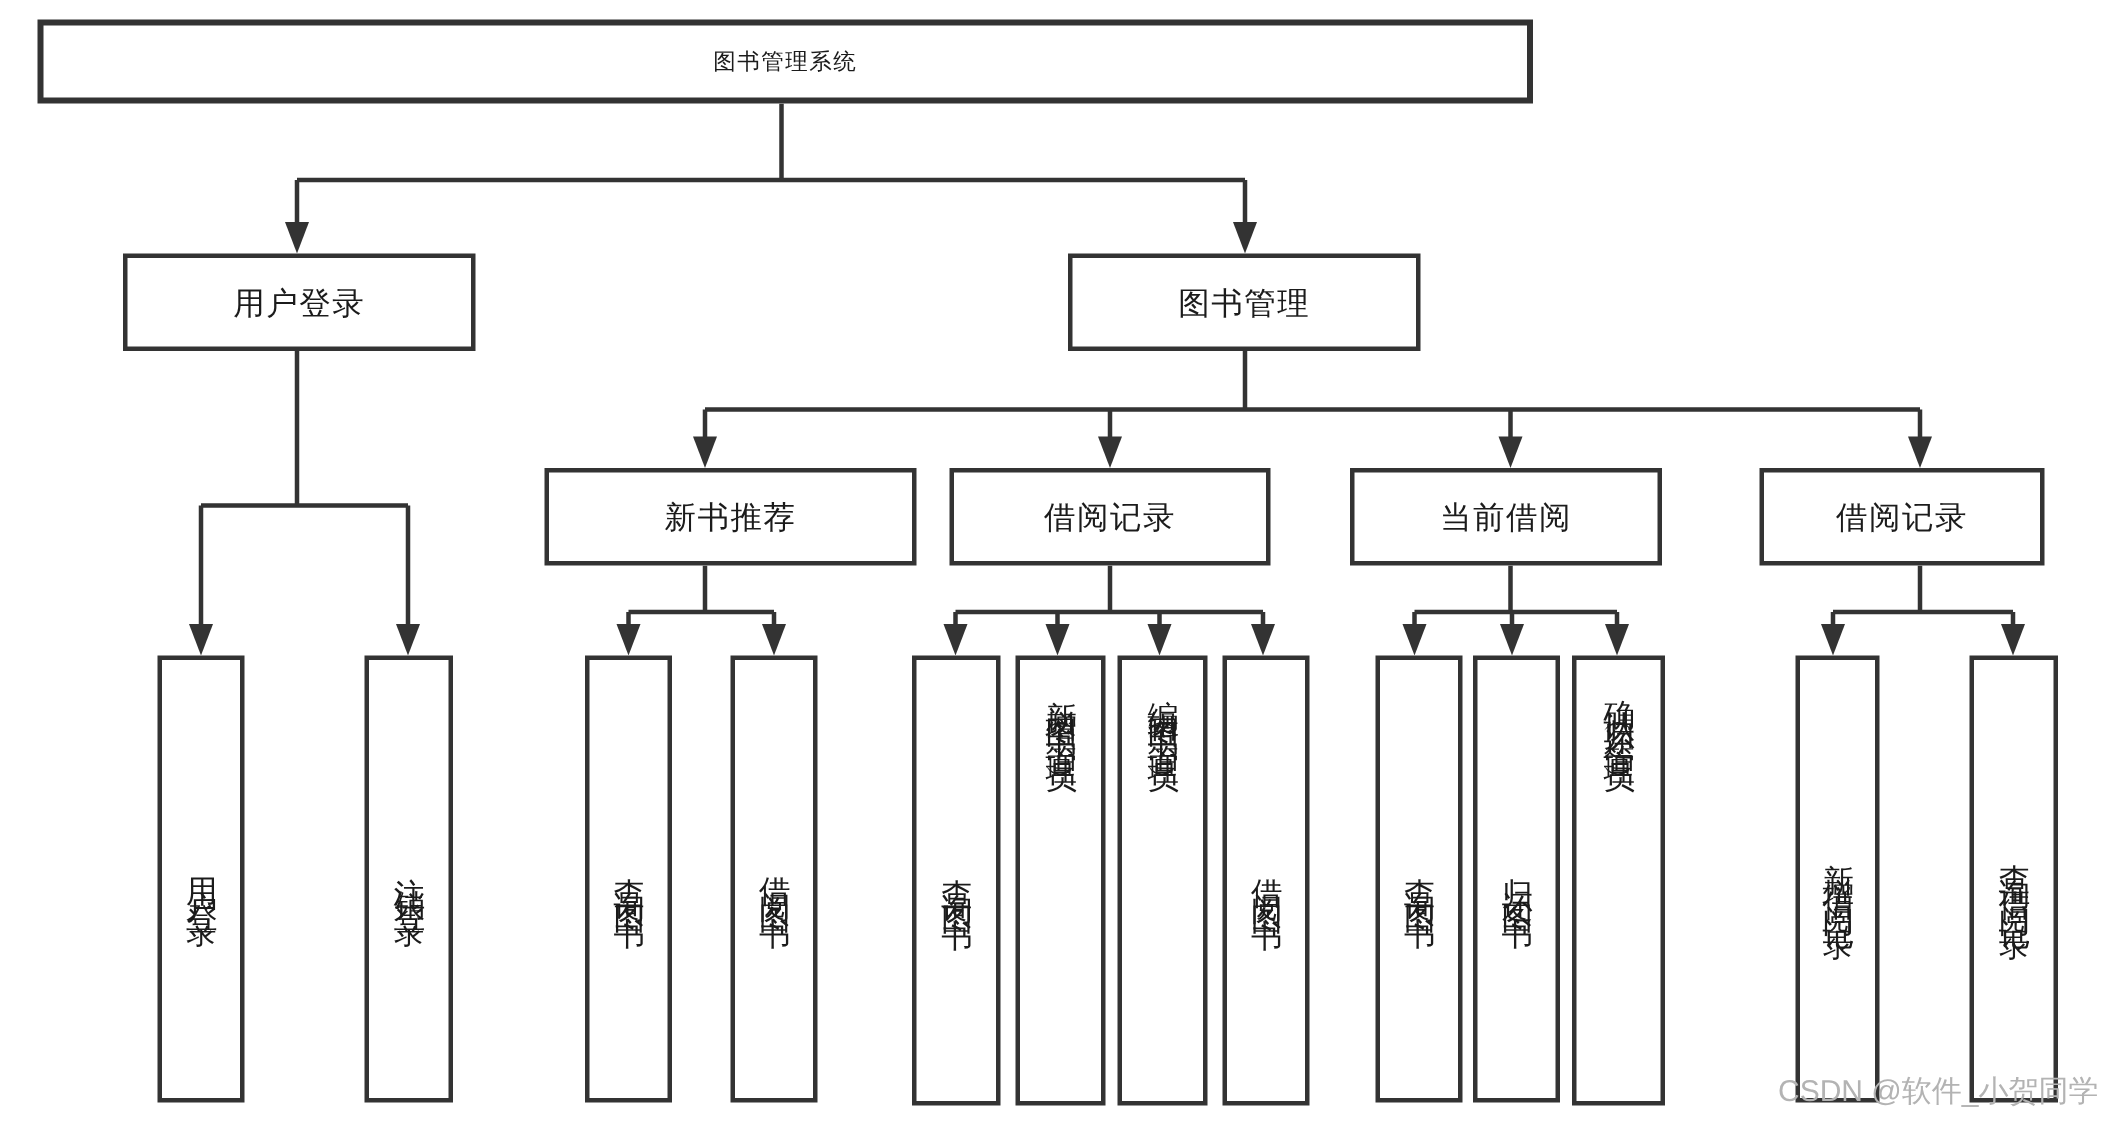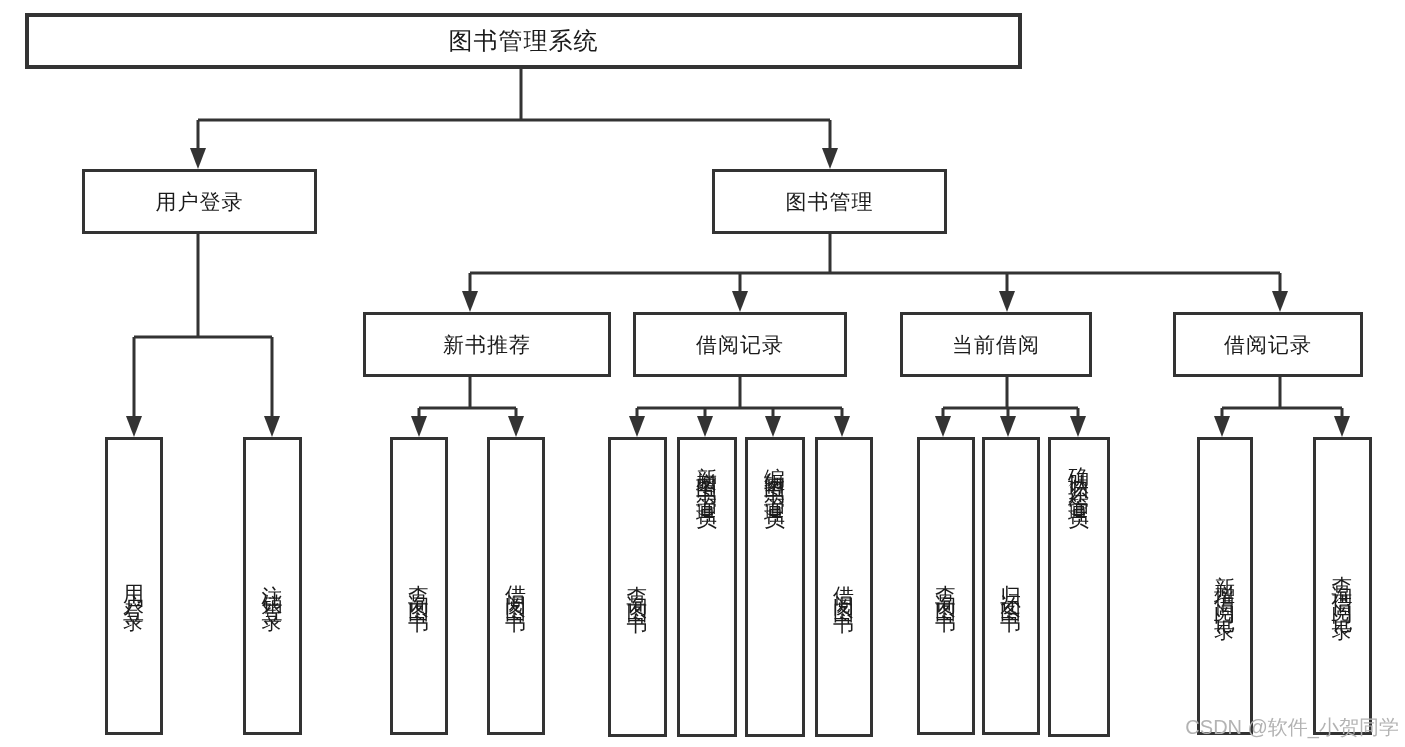--- a/index.html
+++ b/index.html
@@ -20,21 +20,21 @@
   .node{
     position:absolute;
     background:#ffffff;
     border:3px solid var(--line-color);
     box-sizing:border-box;
     display:flex;align-items:center;justify-content:center;
     color:var(--text-color);
     text-align:center;
   }
   .h-node{font-size:21px;letter-spacing:1px;}
-  .root-node{border-width:4px;font-size:24px;}
+  .root-node{border-width:4px;font-size:15px;}
   .v-node{
     writing-mode:vertical-rl;
     letter-spacing:9px;
     font-size:21px;
     line-height:1;
   }
   .v-long{
     letter-spacing:6px;
     justify-content:flex-start;
     padding-top:10px;
@@ -100,21 +100,21 @@
   <div class="node h-node" style="left:712px;top:169px;width:235px;height:65px;">
     <span>图书管理</span>
   </div>
 
   <div class="node h-node" style="left:363px;top:312px;width:248px;height:65px;">
     <span>新书推荐</span>
   </div>
   <div class="node h-node" style="left:633px;top:312px;width:214px;height:65px;">
     <span>借阅记录</span>
   </div>
-  <div class="node h-node" style="left:900px;top:312px;width:192px;height:65px;">
+  <div class="node h-node" style="left:900px;top:312px;width:208px;height:65px;">
     <span>当前借阅</span>
   </div>
   <div class="node h-node" style="left:1173px;top:312px;width:190px;height:65px;">
     <span>借阅记录</span>
   </div>
 
   <div class="node v-node" style="left:105px;top:437px;width:58px;height:298px;">
     <span>用户登录</span>
   </div>
   <div class="node v-node" style="left:243px;top:437px;width:59px;height:298px;">

